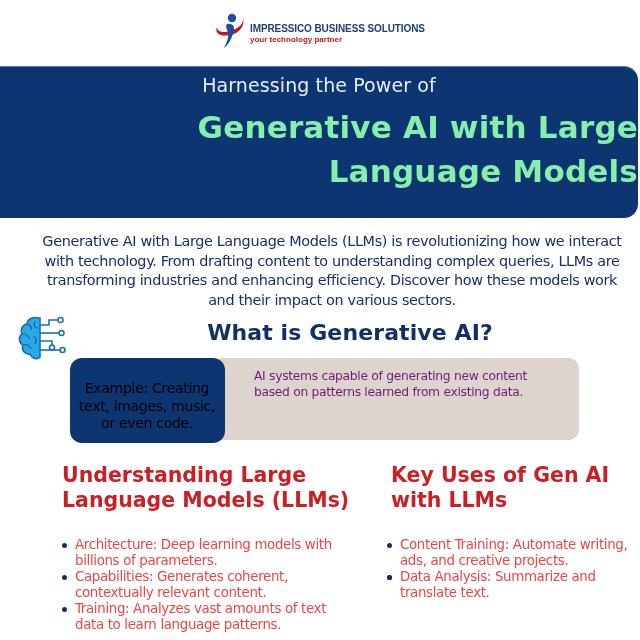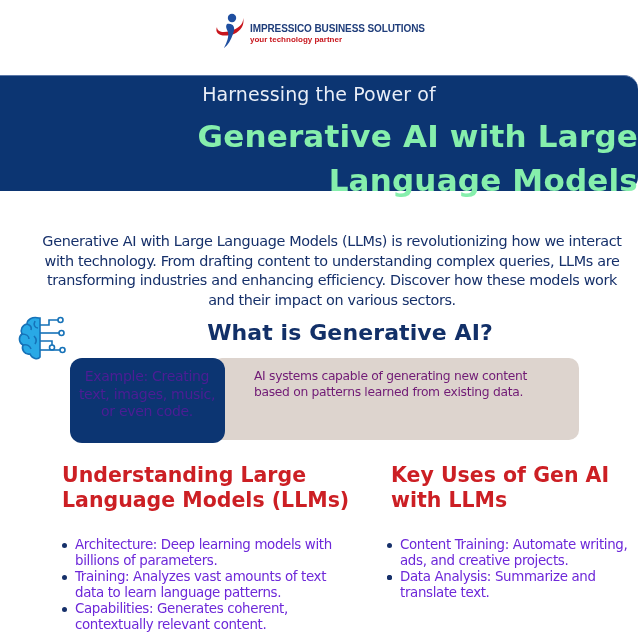--- a/index.html
+++ b/index.html
@@ -7,44 +7,44 @@
   body { position: relative; font-family: "DejaVu Sans", "Liberation Sans", sans-serif; }
 
   
   .logo { position: absolute; left: 214px; top: 9px; height: 42px; display: flex; align-items: center; }
   .logo-mark { width: 32px; height: 40px; position: relative; }
   .logo-text { margin-left: 4px; margin-top: 6px; }
   .logo-name { font-family: "Liberation Sans", sans-serif; font-weight: bold; font-size: 10px; color: #1f3d7a; letter-spacing: -0.1px; white-space: nowrap; }
   .logo-tag { font-family: "Liberation Sans", sans-serif; font-weight: bold; font-size: 8px; color: #c8161d; margin-top: 1px; white-space: nowrap; }
 
   
-  .banner { position: absolute; left: 0; top: 75px; width: 638px; height: 116px; background: #0c3572; border-radius: 0 14px 14px 0; border-top: 1px solid #5b78a8; }
+  .banner { position: absolute; left: 0; top: 66px; width: 638px; height: 152px; background: #0c3572; border-radius: 0 14px 14px 0; border-top: 1px solid #5b78a8; }
   .banner-pre { position: absolute; left: 0; right: 0; top: 7px; text-align: center; color: #e9eef7; font-size: 19px; font-family: "DejaVu Sans", sans-serif; font-weight: normal; letter-spacing: 0.1px; }
   .banner-title { position: absolute; left: 0; right: 0; top: 38px; text-align: right; color: #86efac; font-size: 31px; line-height: 44px; font-family: "DejaVu Sans", sans-serif; font-weight: bold; letter-spacing: 0.2px; }
 
   
   .intro { position: absolute; left: 40px; width: 584px; top: 232px; text-align: center; color: #16306a; font-size: 14.4px; line-height: 19.5px; font-family: "DejaVu Sans", sans-serif; letter-spacing: -0.35px; }
 
   
   .brain { position: absolute; left: 17px; top: 313px; width: 54px; height: 50px; }
 
   .what-title { position: absolute; left: 120px; width: 460px; top: 320px; text-align: center; color: #123068; font-size: 22px; font-family: "DejaVu Sans", sans-serif; letter-spacing: 0.1px; }
 
   .def-box { position: absolute; left: 212px; top: 358px; width: 367px; height: 82px; background: #ddd4ce; border-radius: 10px; }
   .def-text { position: absolute; left: 254px; top: 368px; width: 306px; text-align: left; color: #701a75; font-size: 12.3px; line-height: 16px; font-family: "DejaVu Sans", sans-serif; letter-spacing: -0.3px; }
 
   .example-box { position: absolute; left: 70px; top: 358px; width: 155px; height: 85px; background: #0c3572; border-radius: 12px; }
-  .example-text { position: absolute; left: 72px; top: 368px; width: 150px; text-align: center; color: #4c1d95; font-size: 14px; line-height: 17.5px; font-family: "DejaVu Sans", sans-serif; letter-spacing: -0.3px; }
+  .example-text { position: absolute; left: 72px; top: 380px; width: 150px; text-align: center; color: #000000; font-size: 14px; line-height: 17.5px; font-family: "DejaVu Sans", sans-serif; letter-spacing: -0.3px; }
 
   
   .col-title { position: absolute; color: #cc1f24; font-size: 20.5px; line-height: 24.5px; font-family: "DejaVu Sans", sans-serif; letter-spacing: 0px; }
   .col-title.left { left: 62px; top: 463px; width: 300px; }
   .col-title.right { left: 391px; top: 463px; width: 230px; }
 
-  .bullets { position: absolute; list-style: none; color: #6d28d9; font-size: 13.4px; line-height: 16px; font-family: "DejaVu Sans", sans-serif; letter-spacing: -0.35px; }
+  .bullets { position: absolute; list-style: none; color: #ef4444; font-size: 13.4px; line-height: 16px; font-family: "DejaVu Sans", sans-serif; letter-spacing: -0.35px; }
   .bullets.left { left: 60px; top: 537px; width: 280px; }
   .bullets.right { left: 385px; top: 537px; width: 250px; }
   .bullets li { position: relative; padding-left: 15px; }
   .bullets li .dot { position: absolute; left: 2px; top: 6px; width: 5px; height: 5px; border-radius: 50%; background: #16306a; }
 </style>
 </head>
 <body>
 
 <div class="logo">
   <div class="logo-mark">
@@ -91,22 +91,22 @@
 
 <div class="def-box"></div>
 <div class="def-text">AI systems capable of generating new content based on patterns learned from existing data.</div>
 
 <div class="example-box"></div>
 <div class="example-text">Example: Creating text, images, music, or even code.</div>
 
 <h3 class="col-title left">Understanding Large Language Models (LLMs)</h3>
 <ul class="bullets left">
   <li><span class="dot"></span><span>Architecture: Deep learning models with billions of parameters.</span></li>
+  <li><span class="dot"></span><span>Capabilities: Generates coherent, contextually relevant content.</span></li>
   <li><span class="dot"></span><span>Training: Analyzes vast amounts of text data to learn language patterns.</span></li>
-  <li><span class="dot"></span><span>Capabilities: Generates coherent, contextually relevant content.</span></li>
 </ul>
 
 <h3 class="col-title right">Key Uses of Gen AI with LLMs</h3>
 <ul class="bullets right">
   <li><span class="dot"></span><span>Content Training: Automate writing, ads, and creative projects.</span></li>
   <li><span class="dot"></span></li>
   <li><span class="dot"></span><span>Data Analysis: Summarize and translate text.</span></li>
 </ul>
 
 </body></html>

